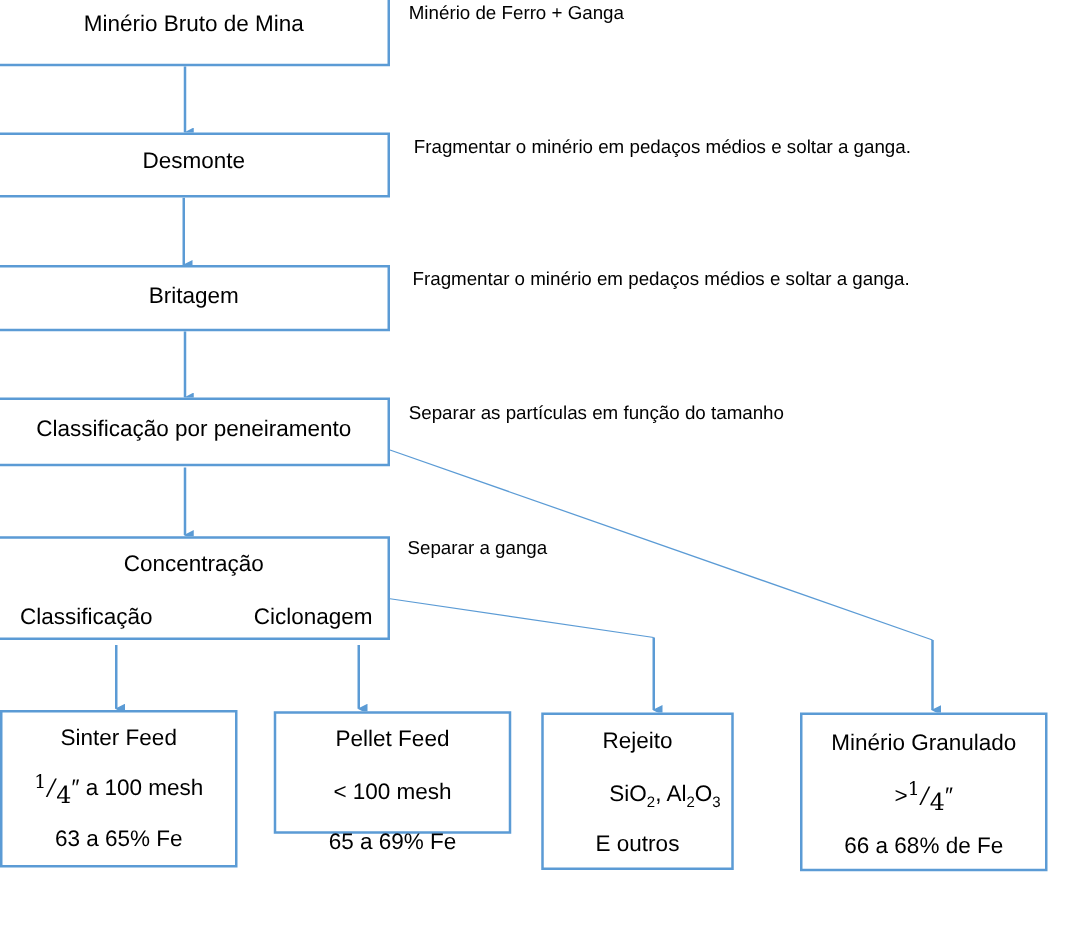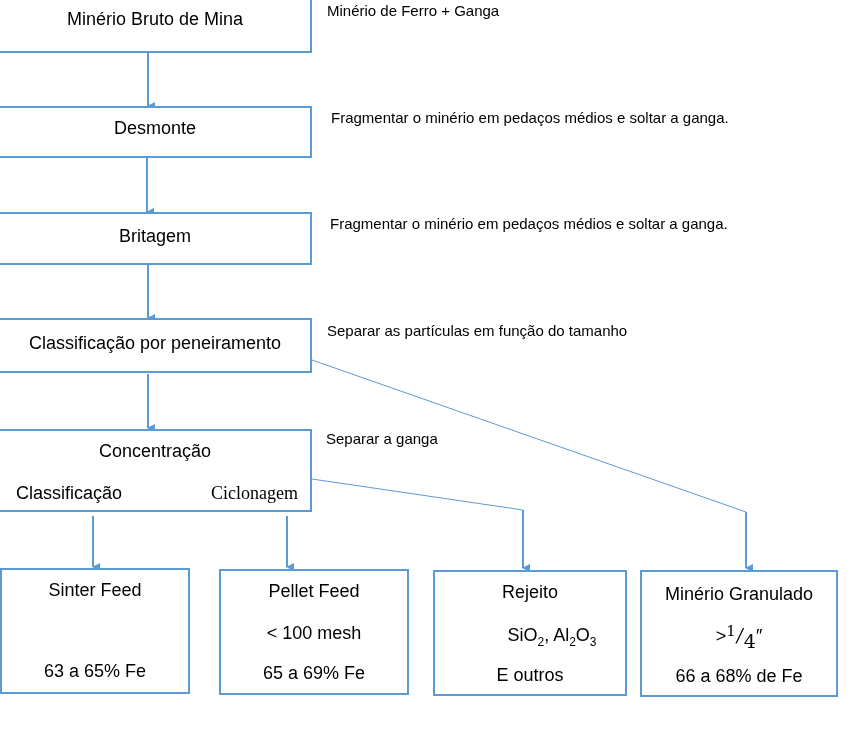--- a/index.html
+++ b/index.html
@@ -55,36 +55,39 @@
 <div class="note" style="left:330px;top:215px;">Fragmentar o minério em pedaços médios e soltar a ganga.</div>
 
 <div class="box" style="left:-2px;top:318px;width:314px;height:55px;">
   <div class="t" style="top:13px;">Classificação por peneiramento</div>
 </div>
 <div class="note" style="left:327px;top:322px;">Separar as partículas em função do tamanho</div>
 
 <div class="box" style="left:-2px;top:429px;width:314px;height:83px;">
   <div class="t" style="top:10px;">Concentração</div>
   <div style="position:absolute;left:16px;top:52px;font-size:18px;">Classificação</div>
-  <div style="position:absolute;right:12px;top:52px;font-size:18px;font-family:Liberation Serif, serif;">Ciclonagem</div>
+  <div style="position:absolute;right:12px;top:52px;font-size:18px;">Ciclonagem</div>
 </div>
 <div class="note" style="left:326px;top:430px;">Separar a ganga</div>
 
 <div class="box" style="left:0;top:568px;width:190px;height:126px;">
   <div class="t" style="top:10px;">Sinter Feed</div>
+  <div class="t" style="top:46px;">
+    <span class="frac"><sup>1</sup><span class="sl">/</span><sub>4</sub></span><span>″ a 100 mesh</span>
+  </div>
   <div class="t" style="top:91px;">63 a 65% Fe</div>
 </div>
 
-<div class="box" style="left:219px;top:569px;width:190px;height:126px;">
+<div class="box" style="left:219px;top:569px;width:190px;height:98px;">
   <div class="t" style="top:10px;">Pellet Feed</div>
   <div class="t" style="top:52px;text-align:center;">&lt; 100 mesh</div>
   <div class="t" style="top:92px;">65 a 69% Fe</div>
 </div>
 
-<div class="box" style="left:433px;top:570px;width:194px;height:126px;">
+<div class="box" style="left:433px;top:570px;width:154px;height:126px;">
   <div class="t" style="top:10px;">Rejeito</div>
   <div class="t" style="top:53px;padding-left:44px;">
     <span>SiO</span><sub style="font-size:12px;">2</sub><span>, Al</span><sub style="font-size:12px;">2</sub><span>O</span><sub style="font-size:12px;">3</sub>
   </div>
   <div class="t" style="top:93px;">E outros</div>
 </div>
 
 <div class="box" style="left:640px;top:570px;width:198px;height:127px;">
   <div class="t" style="top:12px;">Minério Granulado</div>
   <div class="t" style="top:50px;">

